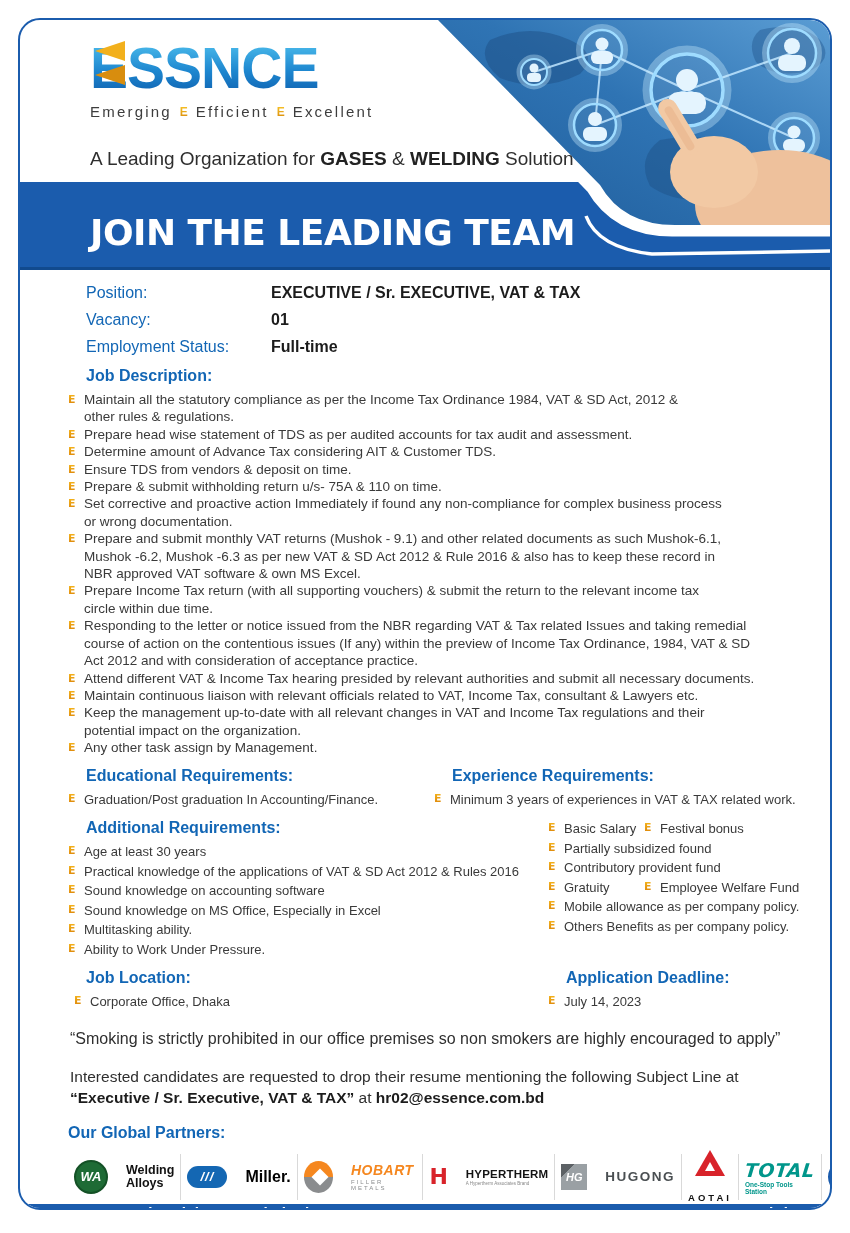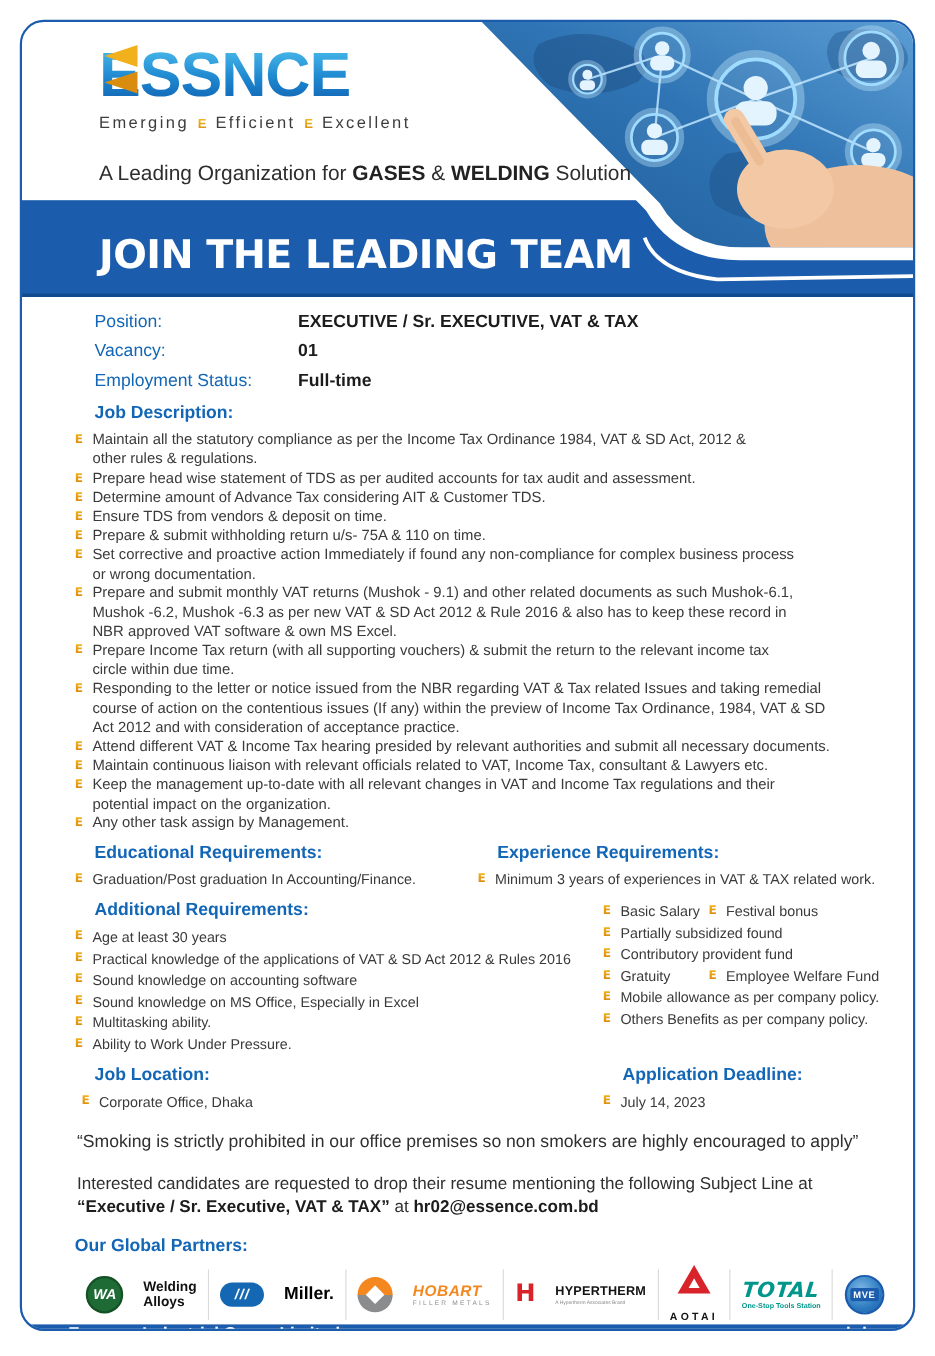--- a/index.html
+++ b/index.html
@@ -421,20 +421,24 @@
         </div>
       </div>
       <div class="logo-cell">
         <div class="hyp-h">H</div>
         <div>
           <div class="hyp-text">HYPERTHERM</div>
           <div class="hyp-sub">A Hypertherm Associates Brand</div>
         </div>
       </div>
       <div class="logo-cell">
+        <div class="hg-badge">HG</div>
+        <div class="hg-text">HUGONG</div>
+      </div>
+      <div class="logo-cell">
         <div class="aotai-wrap">
           <div class="aotai-tri"></div>
           <div class="aotai-text">AOTAI</div>
         </div>
       </div>
       <div class="logo-cell">
         <div class="total-wrap">
           <div class="total-text">TOTAL</div>
           <div class="total-sub">One-Stop Tools Station</div>
         </div>

